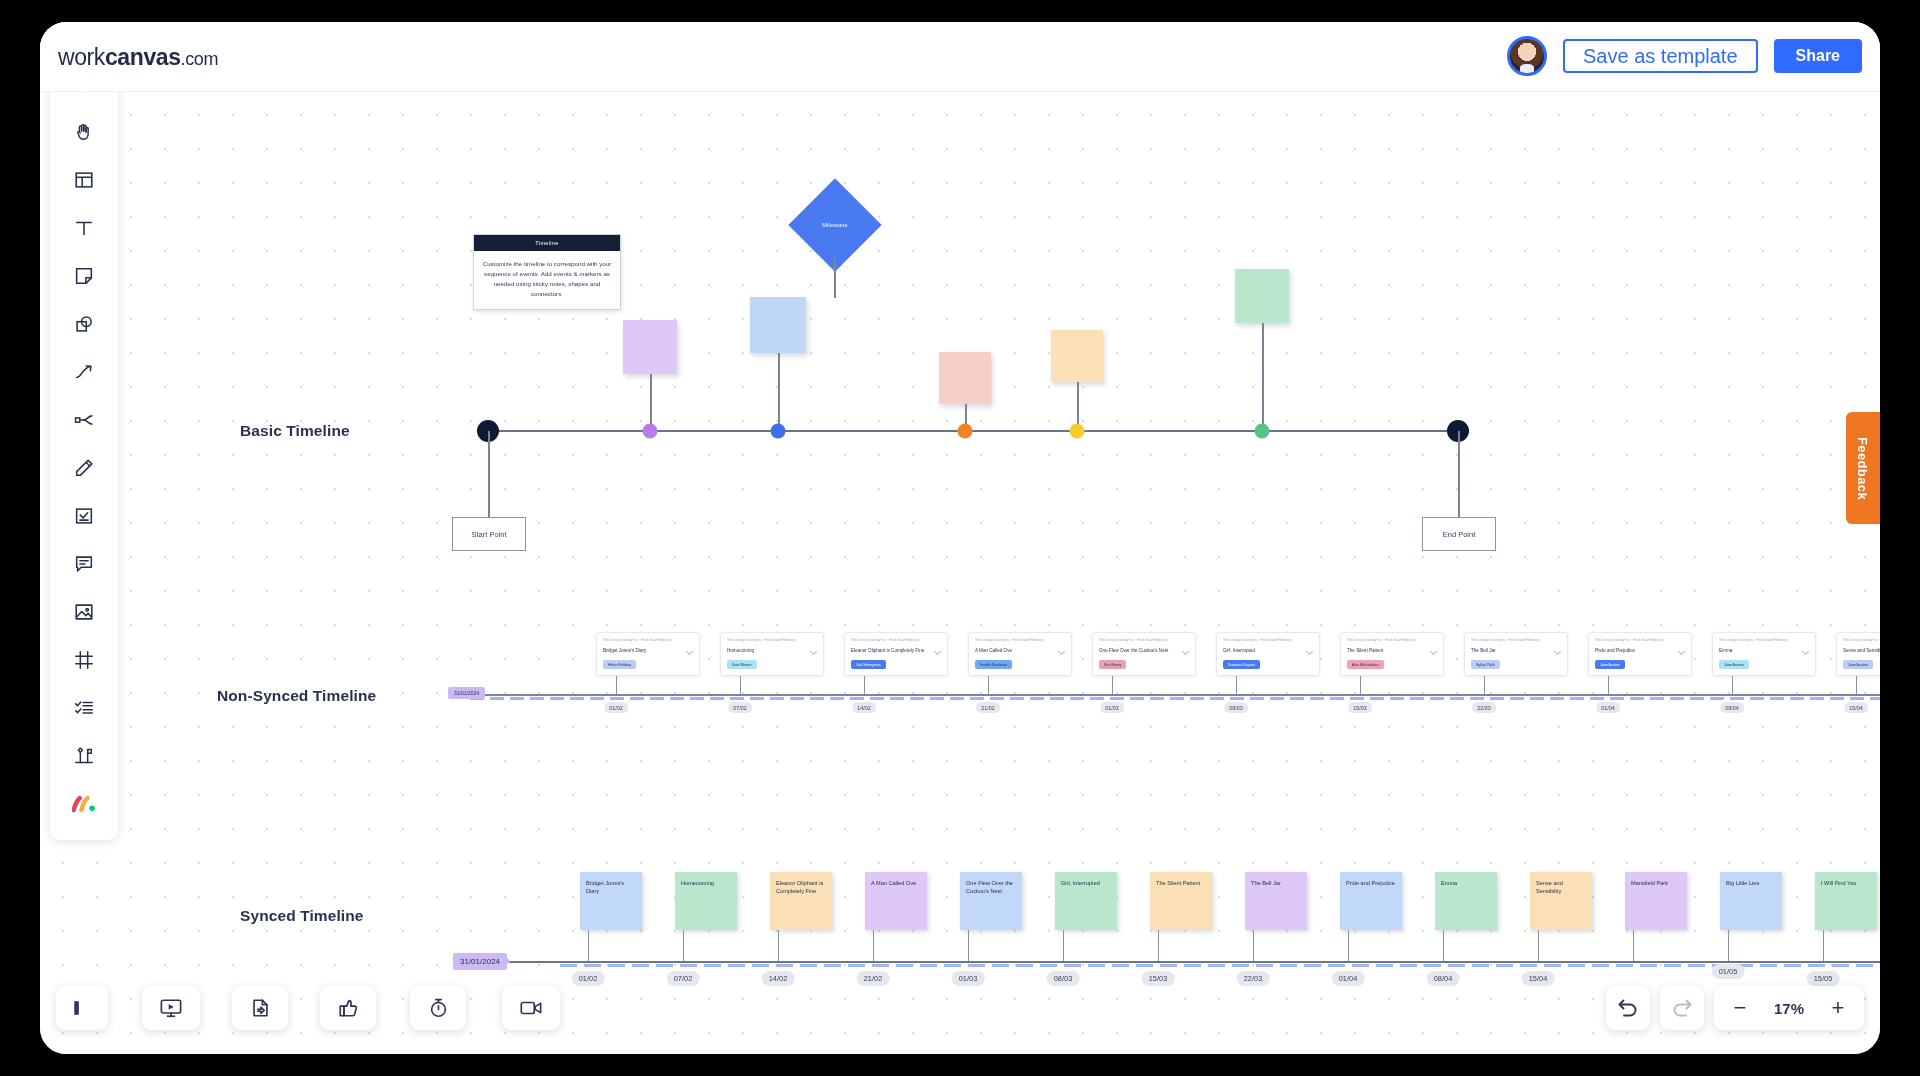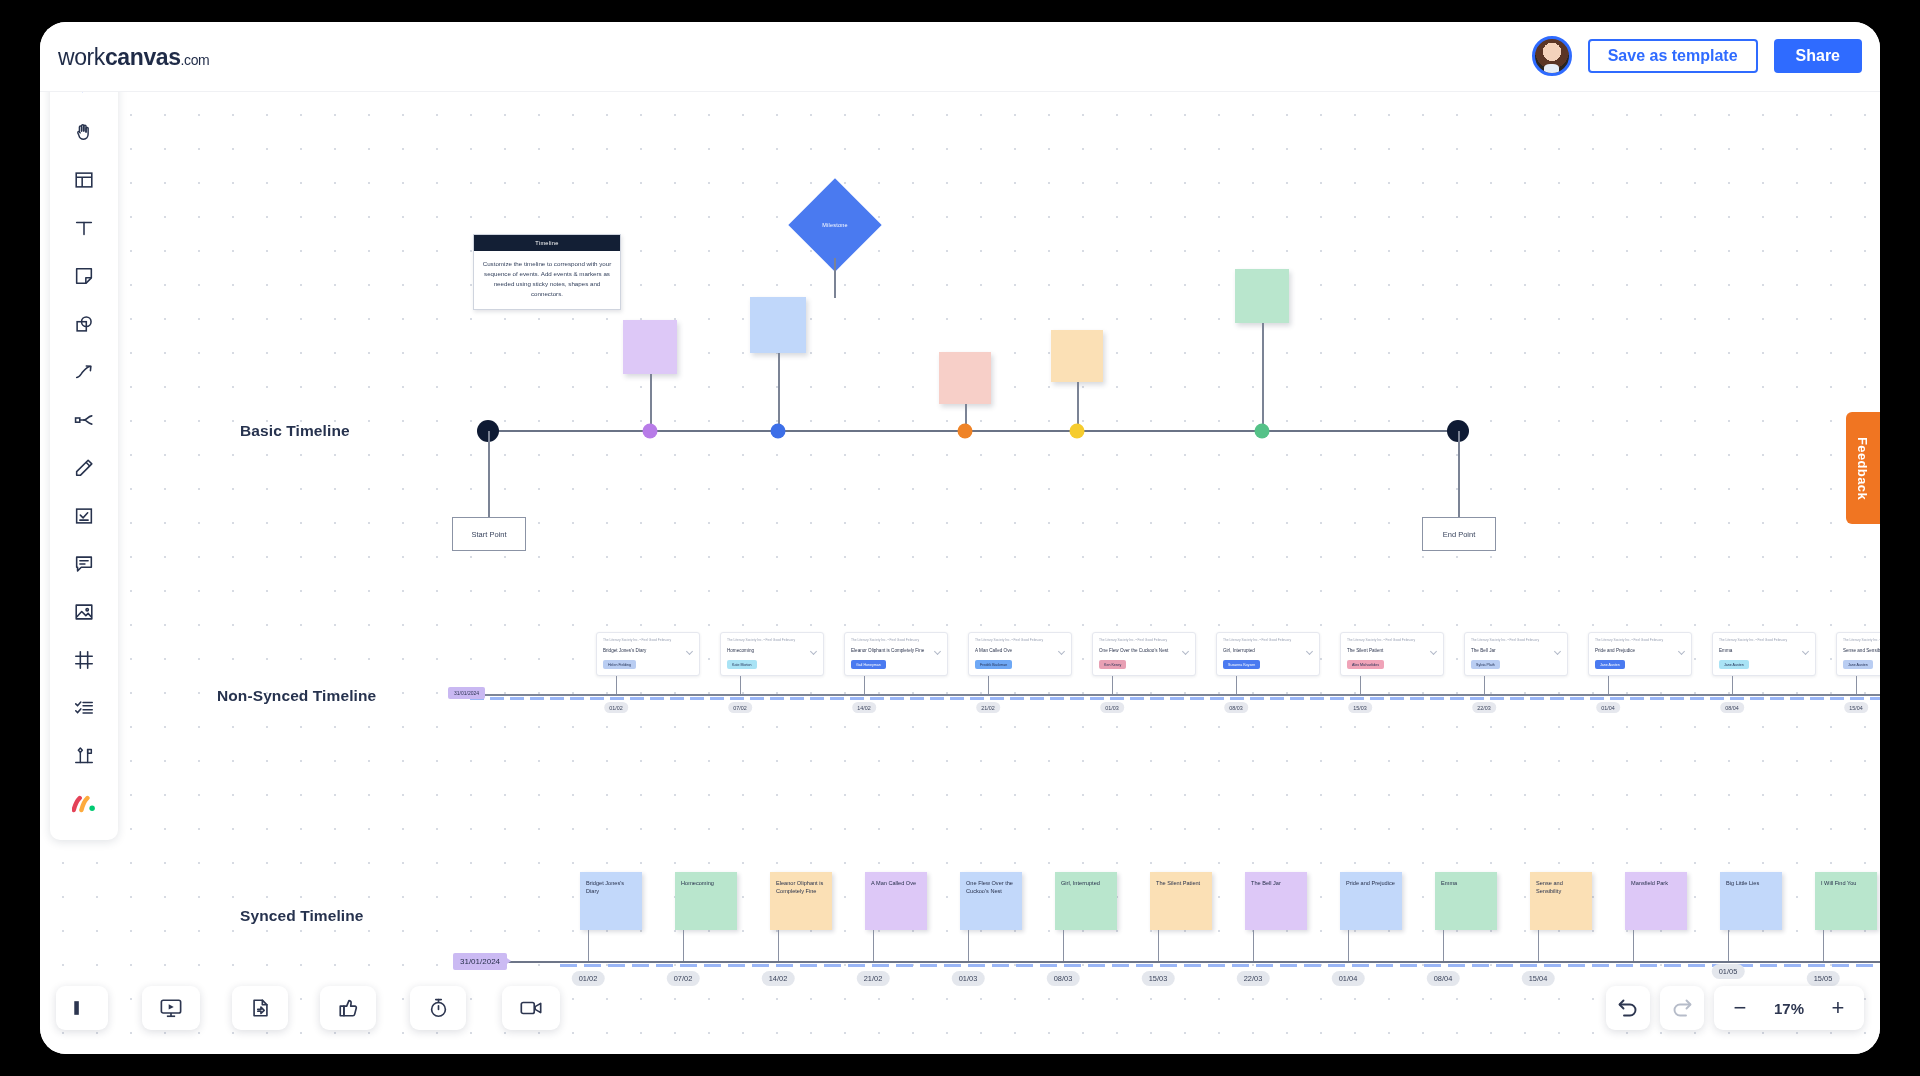--- a/index.html
+++ b/index.html
@@ -27,21 +27,21 @@
     border-bottom: 1px solid #f0f1f4;
     z-index: 40;
   }
   #logo {
     position: absolute; left: 18px; top: 22px;
     font-size: 23px; letter-spacing: -0.4px;
     color: #1f2b47;
   }
   #logo .lg-light { font-weight: 400; }
   #logo .lg-bold { font-weight: 700; }
-  #logo .lg-dot { font-weight: 400; font-size: 14px; }
+  #logo .lg-dot { font-weight: 400; font-size: 18px; }
 
   #doc-title {
     position: absolute; left: 0; right: 0; top: 26px;
     text-align: center;
     font-size: 23px; color: #2b3550; font-weight: 400;
   }
 
   #header-right {
     position: absolute; right: 18px; top: 14px;
     display: flex; align-items: center; gap: 16px;
@@ -53,21 +53,21 @@
     overflow: hidden; position: relative;
   }
   #avatar::after {
     content: ""; position: absolute; left: 28%; bottom: 0; width: 44%; height: 26%;
     background: #e8eef7; border-radius: 40% 40% 0 0;
   }
   .btn-outline {
     height: 34px; padding: 0 18px;
     border: 2px solid #2f6bff; border-radius: 4px;
     background: #ffffff; color: #2f6bff;
-    font-size: 16px; font-weight: 700;
+    font-size: 20px; font-weight: 400;
     font-family: "Liberation Sans", sans-serif;
     cursor: pointer;
     display: flex; align-items: center;
   }
   .btn-filled {
     height: 34px; padding: 0 22px;
     border: none; border-radius: 4px;
     background: #2f6bff; color: #ffffff;
     font-size: 16px; font-weight: 700;
     font-family: "Liberation Sans", sans-serif;

